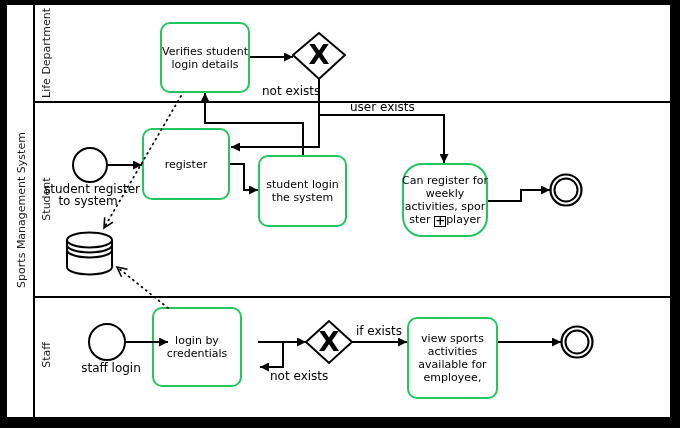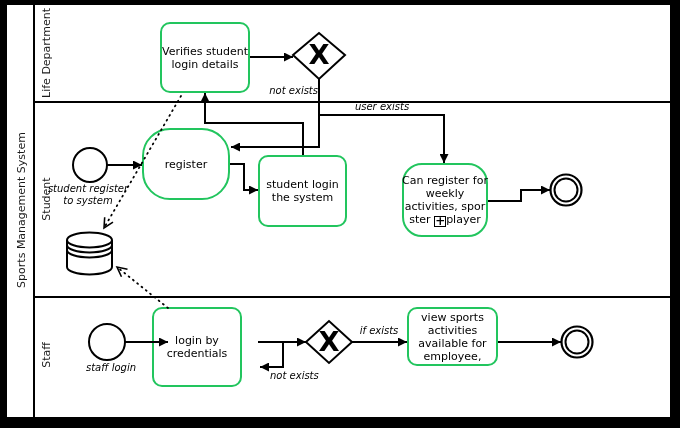--- a/index.html
+++ b/index.html
@@ -19,21 +19,21 @@
     display:flex;flex-direction:column;align-items:center;justify-content:center;
     font-size:11px;line-height:13px;text-align:center;z-index:2;box-sizing:border-box;
   }
   .task .tline{white-space:nowrap;}
   .sub-marker{
     display:inline-block;width:12px;height:11px;border:1.5px solid #000;
     line-height:9px;font-size:12px;font-weight:bold;text-align:center;
     vertical-align:-2px;background:#fff;box-sizing:border-box;
   }
   .edge-label{
-    position:absolute;font-size:10px;line-height:12px;white-space:nowrap;z-index:2;font-style:italic;
+    position:absolute;font-size:12px;line-height:12px;white-space:nowrap;z-index:2;
   }
   .gw-x{
     position:absolute;z-index:4;font-weight:bold;font-size:26px;line-height:26px;
     transform:translate(-50%,-54%) scaleX(1.05);
   }
   #shapes{position:absolute;left:0;top:0;z-index:3;pointer-events:none;}
   .center{text-align:center;}
   .right{text-align:right;}
 </style>
 </head>
@@ -49,42 +49,42 @@
   <div class="vlabel" style="left:21px;top:210px;">Sports Management System</div>
   <div class="vlabel" style="left:46px;top:53px;">Life Department</div>
   <div class="vlabel" style="left:46px;top:199px;">Student</div>
   <div class="vlabel" style="left:46px;top:355px;">Staff</div>
 
   <div class="task" style="left:160px;top:22px;width:90px;height:71px;">
     <div class="tline">Verifies student</div>
     <div class="tline">login details</div>
   </div>
 
-  <div class="task" style="left:142px;top:128px;width:88px;height:72px;border-radius:28px;">
+  <div class="task" style="left:142px;top:128px;width:88px;height:72px;">
     <div class="tline">register</div>
   </div>
 
   <div class="task" style="left:258px;top:155px;width:89px;height:72px;text-align:right;">
     <div class="tline">student login</div>
     <div class="tline">the system</div>
   </div>
 
   <div class="task" style="left:402px;top:163px;width:86px;height:74px;border-radius:20px;">
     <div class="tline">Can register for</div>
     <div class="tline">weekly</div>
     <div class="tline">activities, spor</div>
     <div class="tline"><span>ster </span><span class="sub-marker">+</span><span>player</span></div>
   </div>
 
   <div class="task" style="left:152px;top:307px;width:90px;height:80px;">
     <div class="tline">login by</div>
     <div class="tline">credentials</div>
   </div>
 
-  <div class="task" style="left:407px;top:307px;width:91px;height:59px;">
+  <div class="task" style="left:407px;top:317px;width:91px;height:82px;">
     <div class="tline">view sports</div>
     <div class="tline">activities</div>
     <div class="tline">available for</div>
     <div class="tline">employee,</div>
   </div>
 
   <div class="edge-label right" style="left:262px;top:85px;width:56px;">not exists</div>
   <div class="edge-label center" style="left:350px;top:101px;width:64px;">user exists</div>
   <div class="edge-label center" style="left:354px;top:325px;width:50px;">if exists</div>
   <div class="edge-label" style="left:270px;top:370px;width:56px;">not exists</div>

